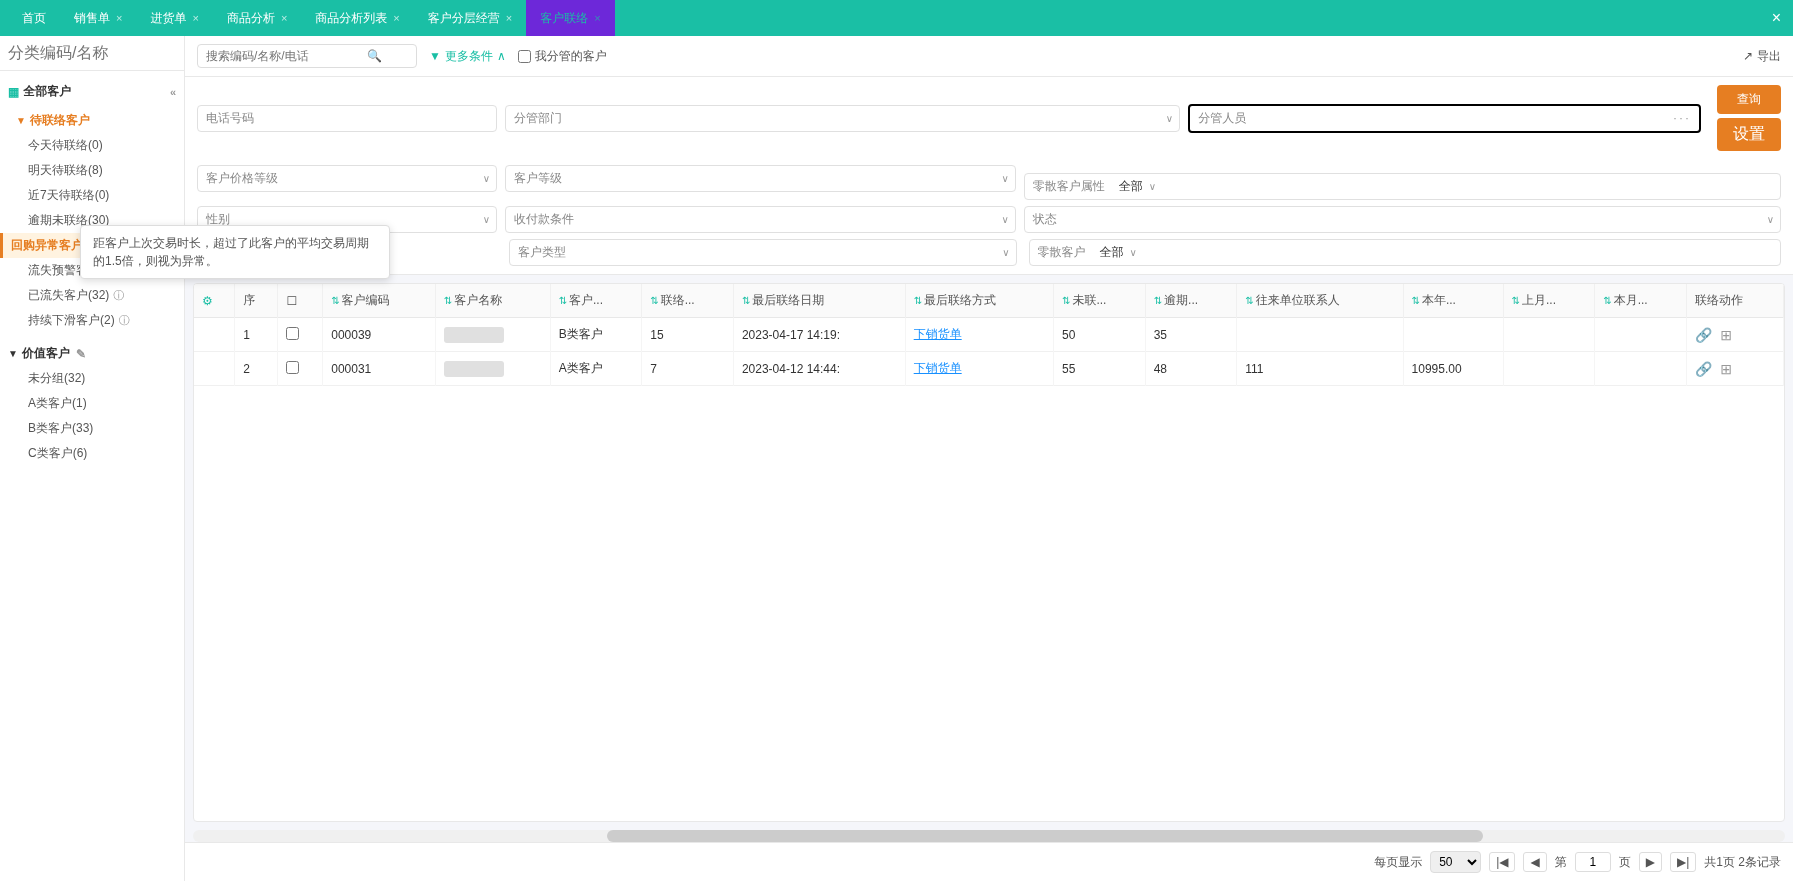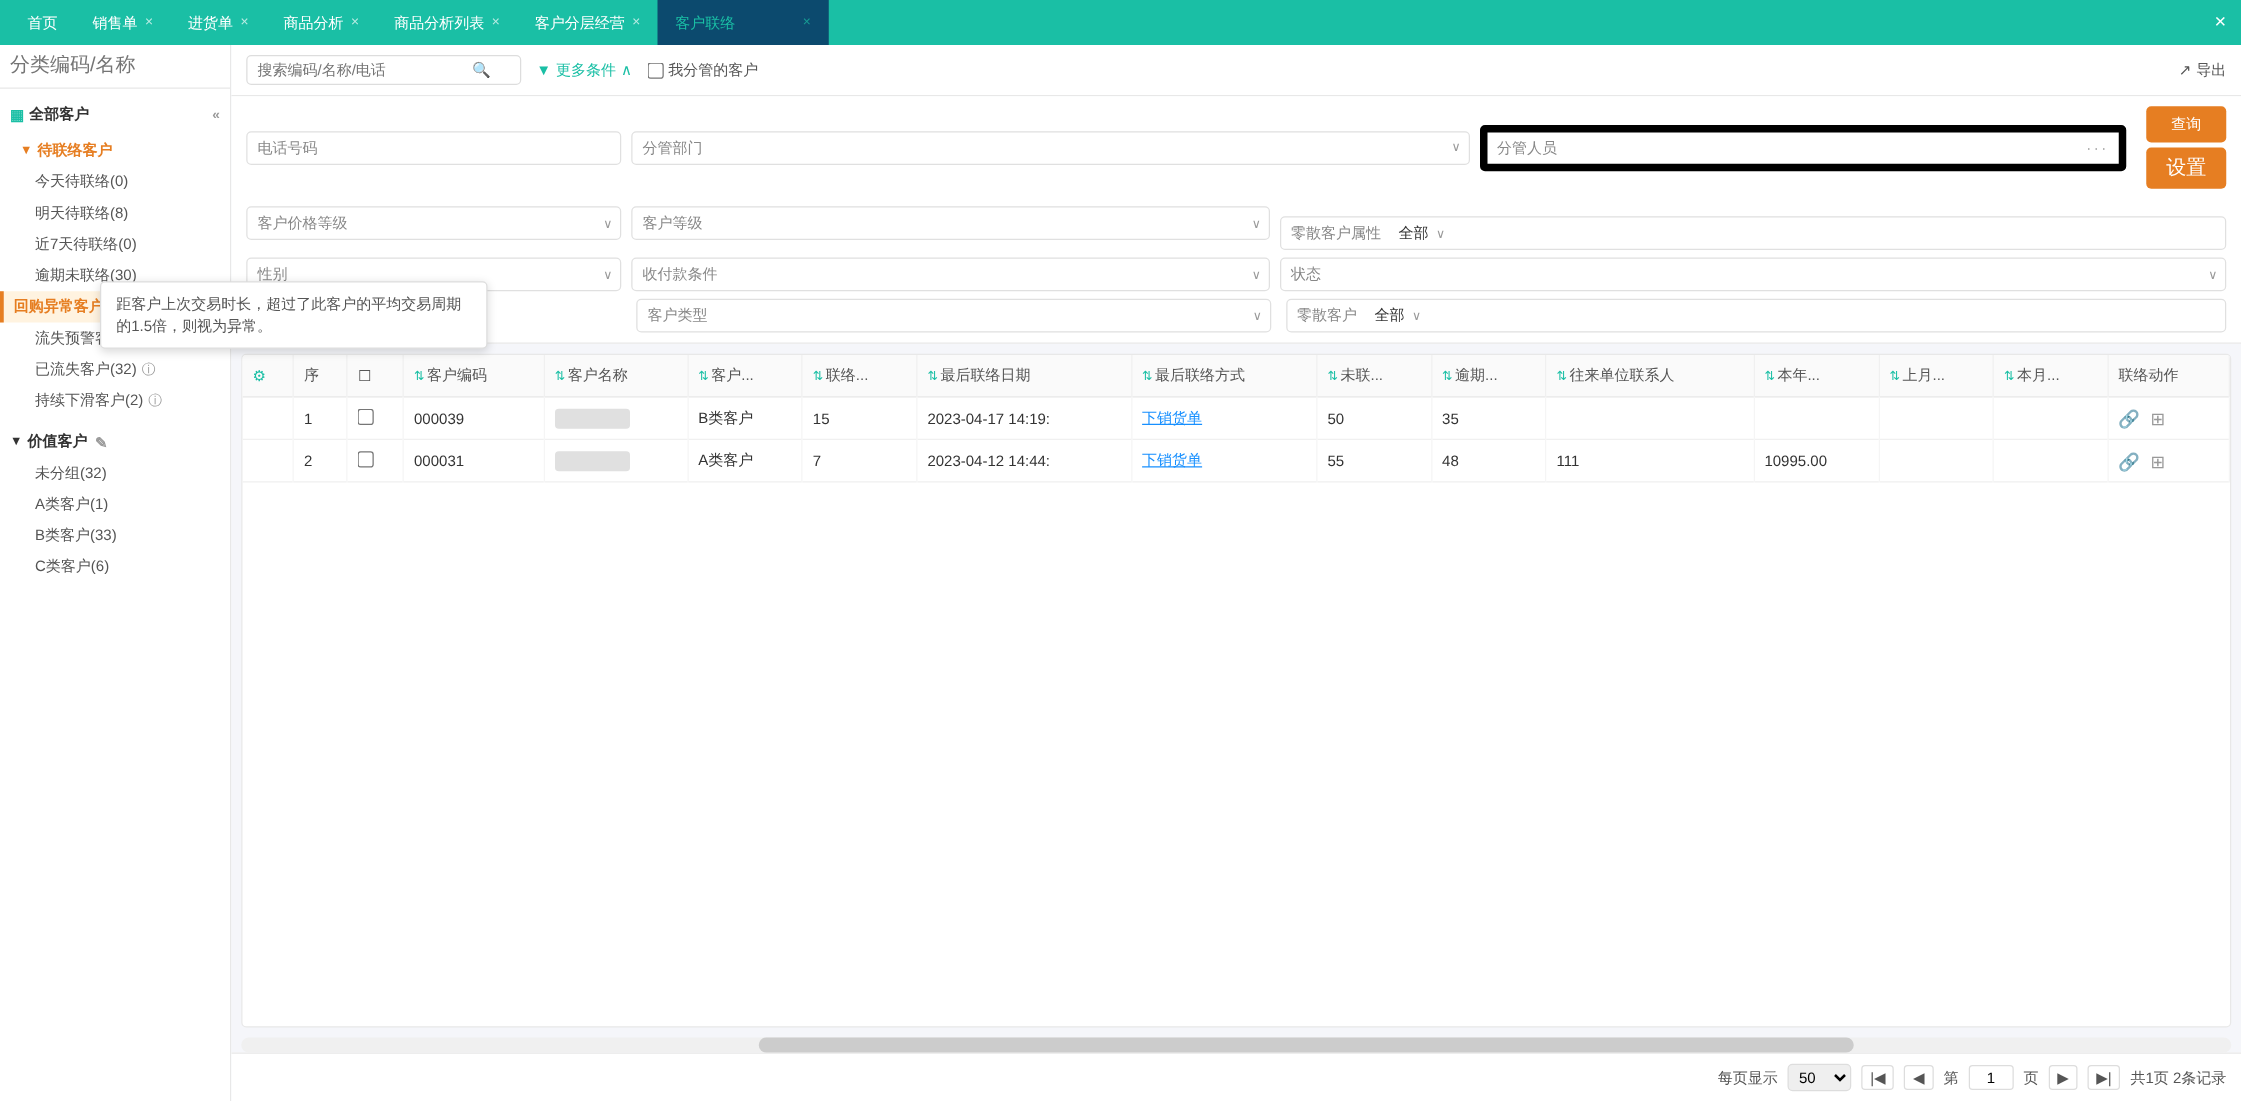--- a/index.html
+++ b/index.html
@@ -19,23 +19,22 @@
       padding: 0 14px;
       height: 36px;
       display: flex;
       align-items: center;
       cursor: pointer;
       font-size: 13px;
       color: white;
       white-space: nowrap;
     }
     .top-nav .nav-item.active {
-      background: #0c4a6e;
+      background: #6d28d9;
       color: #1abfa5;
-      gap: 48px;
     }
     .top-nav .nav-item .close-x {
       margin-left: 6px;
       font-size: 11px;
       opacity: 0.7;
     }
     .top-nav .window-close {
       position: absolute;
       right: 12px;
       top: 50%;
@@ -169,21 +168,21 @@
       display: flex;
       align-items: center;
       gap: 12px;
     }
     .search-input-wrap {
       display: flex;
       align-items: center;
       border: 1px solid #ddd;
       border-radius: 4px;
       padding: 4px 8px;
-      gap: 12px;
+      gap: 1px;
       min-width: 220px;
     }
     .search-input-wrap input {
       border: none;
       outline: none;
       font-size: 12px;
       color: #999;
       min-width: 160px;
     }
     .search-icon-btn {
@@ -520,21 +519,21 @@
 
       <div class="adv-filter-row">
         <div class="filter-field" style="max-width:300px;">
           <label>电话号码</label>
           <span class="chevron"></span>
         </div>
         <div class="filter-field" style="flex:2;">
           <label>分管部门</label>
           <span class="chevron">∨</span>
         </div>
-        <div class="filter-field-inline" style="flex:1.5; display:flex; align-items:center; border:6px solid #000000; border-radius:4px; padding:4px 8px;">
+        <div class="filter-field-inline" style="flex:1.5; display:flex; align-items:center; border:2px solid #000000; border-radius:4px; padding:4px 8px;">
           <span class="filter-label-inline">分管人员</span>
           <span class="filter-dots" style="margin-left:auto;">···</span>
         </div>
         <div class="right-buttons">
           <button class="query-btn">查询</button>
           <button class="settings-btn">设置</button>
         </div>
       </div>
 
       <div class="adv-filter-row">

